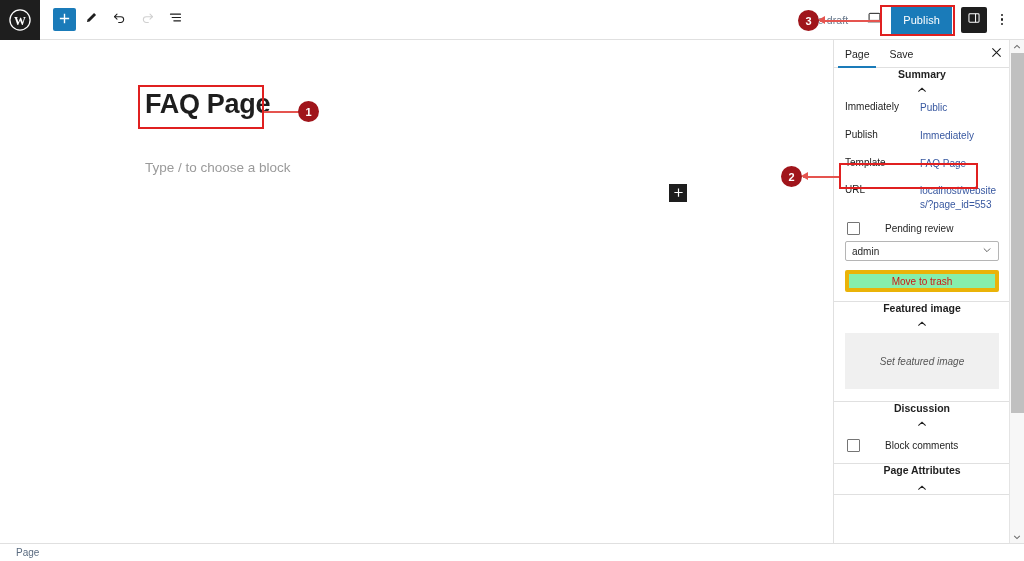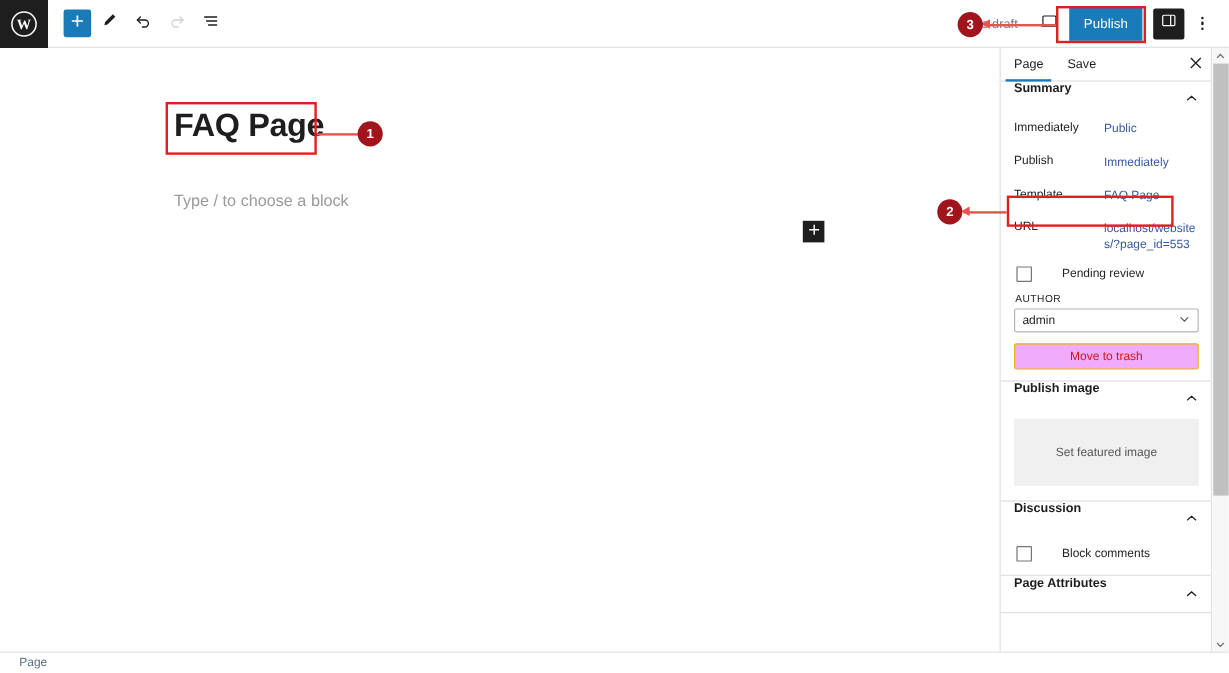--- a/index.html
+++ b/index.html
@@ -106,22 +106,23 @@
   .sb-tab.active::after {
     content: ""; position: absolute; left: 4px; right: 4px; bottom: -1px;
     height: 2px; background: #1a7bb9;
   }
   .sb-close {
     margin-left: auto; width: 28px; display: flex; align-items: center;
     justify-content: center; cursor: pointer; font-size: 12px; color: #1e1e1e;
   }
   .sb-section { border-bottom: 1px solid #e0e0e0; padding: 0 11px; }
   .sb-head {
-    height: 28px; display: flex; justify-content: space-between;
+    height: 28px; display: flex; align-items: center; justify-content: space-between;
     cursor: pointer;
+    flex-direction: column;
   }
   .sb-head span.t { font-size: 10.5px; font-weight: bold; color: #1e1e1e; }
   .chev { color: #1e1e1e; display: flex; align-items: center; }
   .row {
     display: flex; align-items: flex-start; min-height: 28px; padding: 5px 0 2px 0;
   }
   .row .lbl { font-size: 10px; color: #1e1e1e; width: 75px; flex: 0 0 75px; }
   .row .val { font-size: 10px; color: #3858a0; cursor: pointer; line-height: 1.35; }
   .row.url { padding-top: 4px; }
   .row.url .val { word-break: break-all; }
@@ -135,29 +136,30 @@
     font-size: 8.5px; color: #1e1e1e; letter-spacing: .4px;
     text-transform: uppercase; padding: 3px 0 3px 1px;
   }
   .select {
     height: 20px; border: 1px solid #b5b5b5; border-radius: 2px;
     display: flex; align-items: center; padding: 0 6px;
     font-size: 10px; color: #1e1e1e; background: #fff; cursor: pointer;
     justify-content: space-between; margin-bottom: 9px;
   }
   .trash-btn {
-    height: 22px; border: 1px solid #eab308; border-radius: 2px;
-    color: #cc1818; font-size: 10px; background: #f0abfc;
+    height: 22px; border: 4px solid #eab308; border-radius: 2px;
+    color: #cc1818; font-size: 10px; background: #86efac;
     display: flex; align-items: center; justify-content: center;
     cursor: pointer; margin-bottom: 9px;
   }
   .feat-box {
     height: 56px; background: #f0f0f0; display: flex; align-items: center;
     justify-content: center; font-size: 10px; color: #555; cursor: pointer;
     margin: 3px 0 12px 0;
+    font-style: italic;
   }
   .sb-section.pa .sb-head { height: 30px; }
 
   
   .sb-scroll {
     position: absolute; top: 0; right: 0; width: 15px; height: 503px;
     background: #f7f7f7; border-left: 1px solid #e4e4e4;
   }
   .sb-arrow {
     height: 13px; display: flex; align-items: center; justify-content: center;
@@ -336,36 +338,35 @@
         <div class="row url">
           <span class="lbl">URL</span>
           <span class="val">localhost/websites/?page_id=553</span>
         </div>
 
         <div class="cb-row">
           <span class="cbox"></span>
           <span class="cl">Pending review</span>
         </div>
 
-        <div class="author-lbl">AUTHOR</div>
         <div class="select">
           <span>admin</span>
           <span>
             <svg width="10" height="10" viewBox="0 0 12 12">
                 <path d="M2.5 4.5L6 8l3.5-3.5" stroke="#555" stroke-width="1.1" fill="none" stroke-linecap="round"></path>
               </svg>
           </span>
         </div>
 
         <div class="trash-btn">Move to trash</div>
       </div>
 
       <div class="sb-section">
         <div class="sb-head">
-          <span class="t">Publish image</span>
+          <span class="t">Featured image</span>
           <span class="chev">
             <svg width="12" height="12" viewBox="0 0 14 14">
                 <path d="M3 8.5L7 5l4 3.5" stroke="#1e1e1e" stroke-width="1.2" fill="none" stroke-linecap="round"></path>
               </svg>
           </span>
         </div>
         <div class="feat-box">Set featured image</div>
       </div>
 
       <div class="sb-section">

